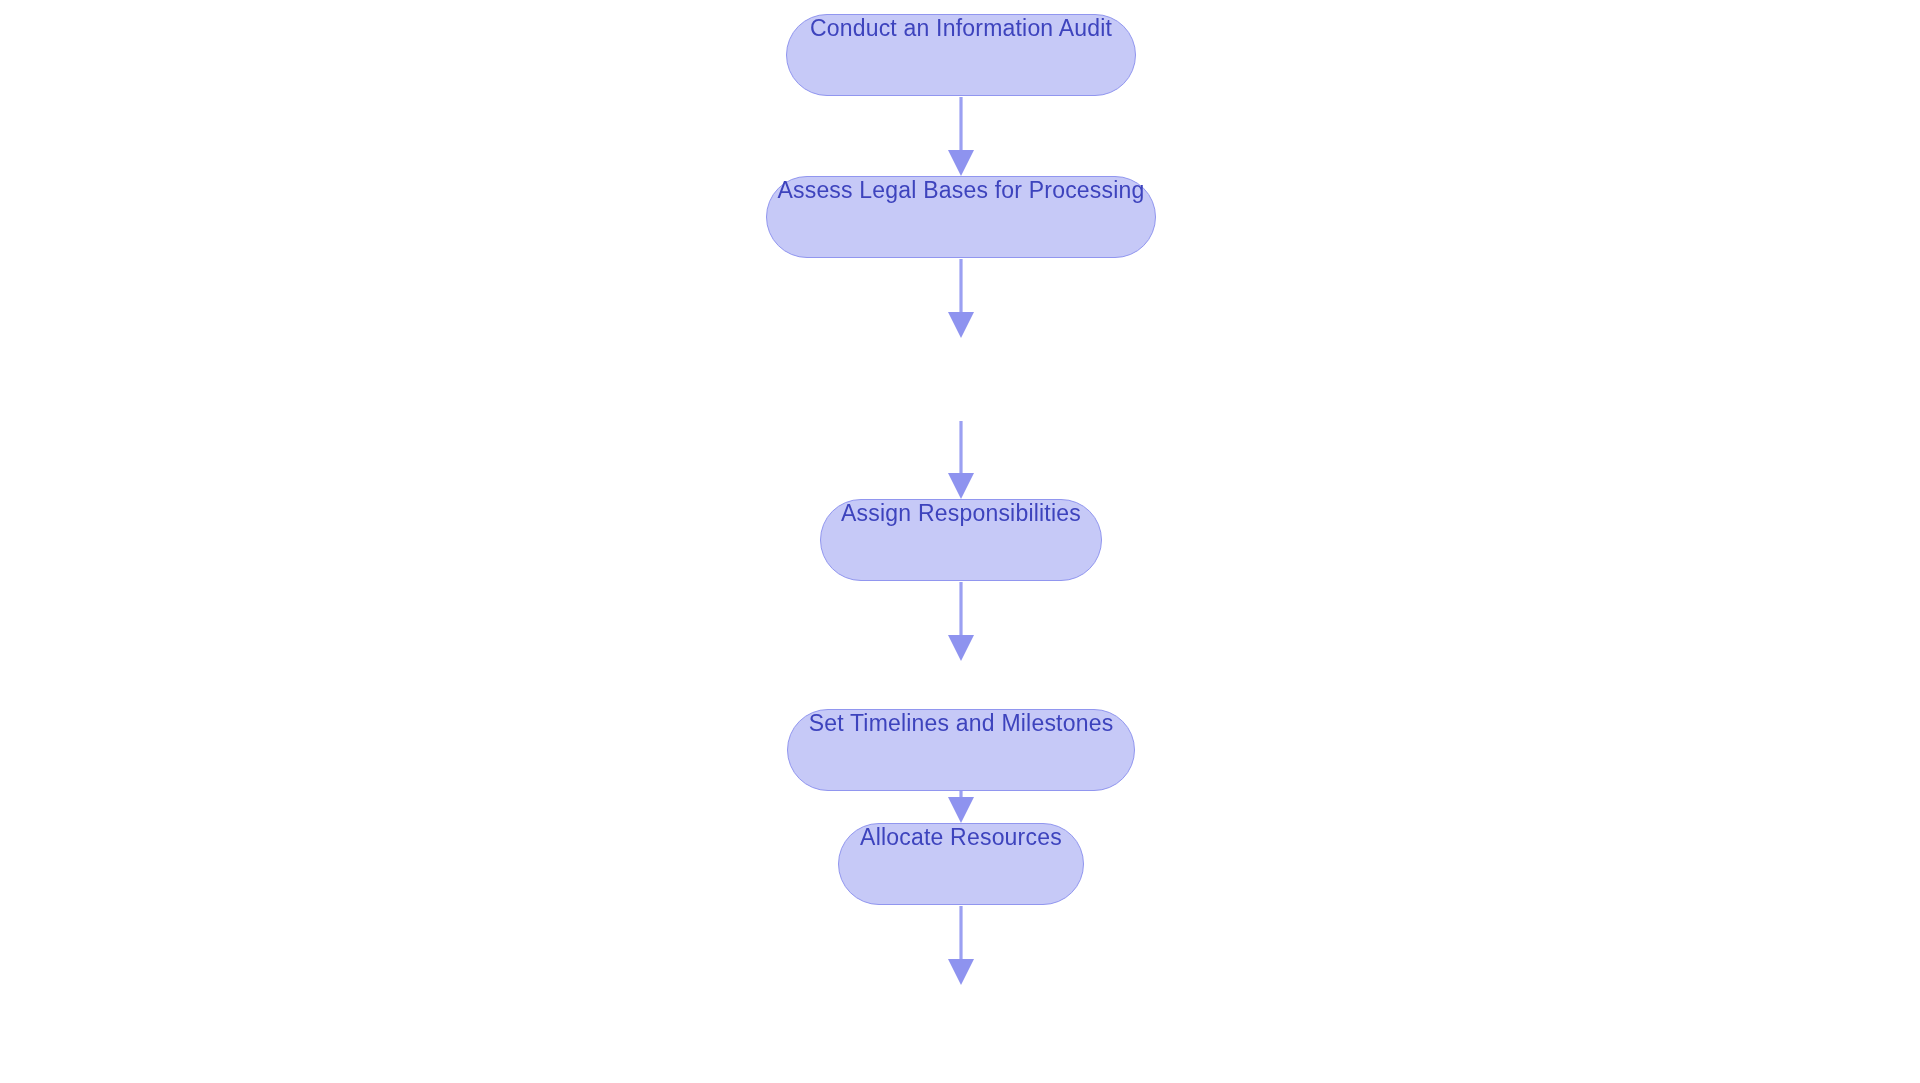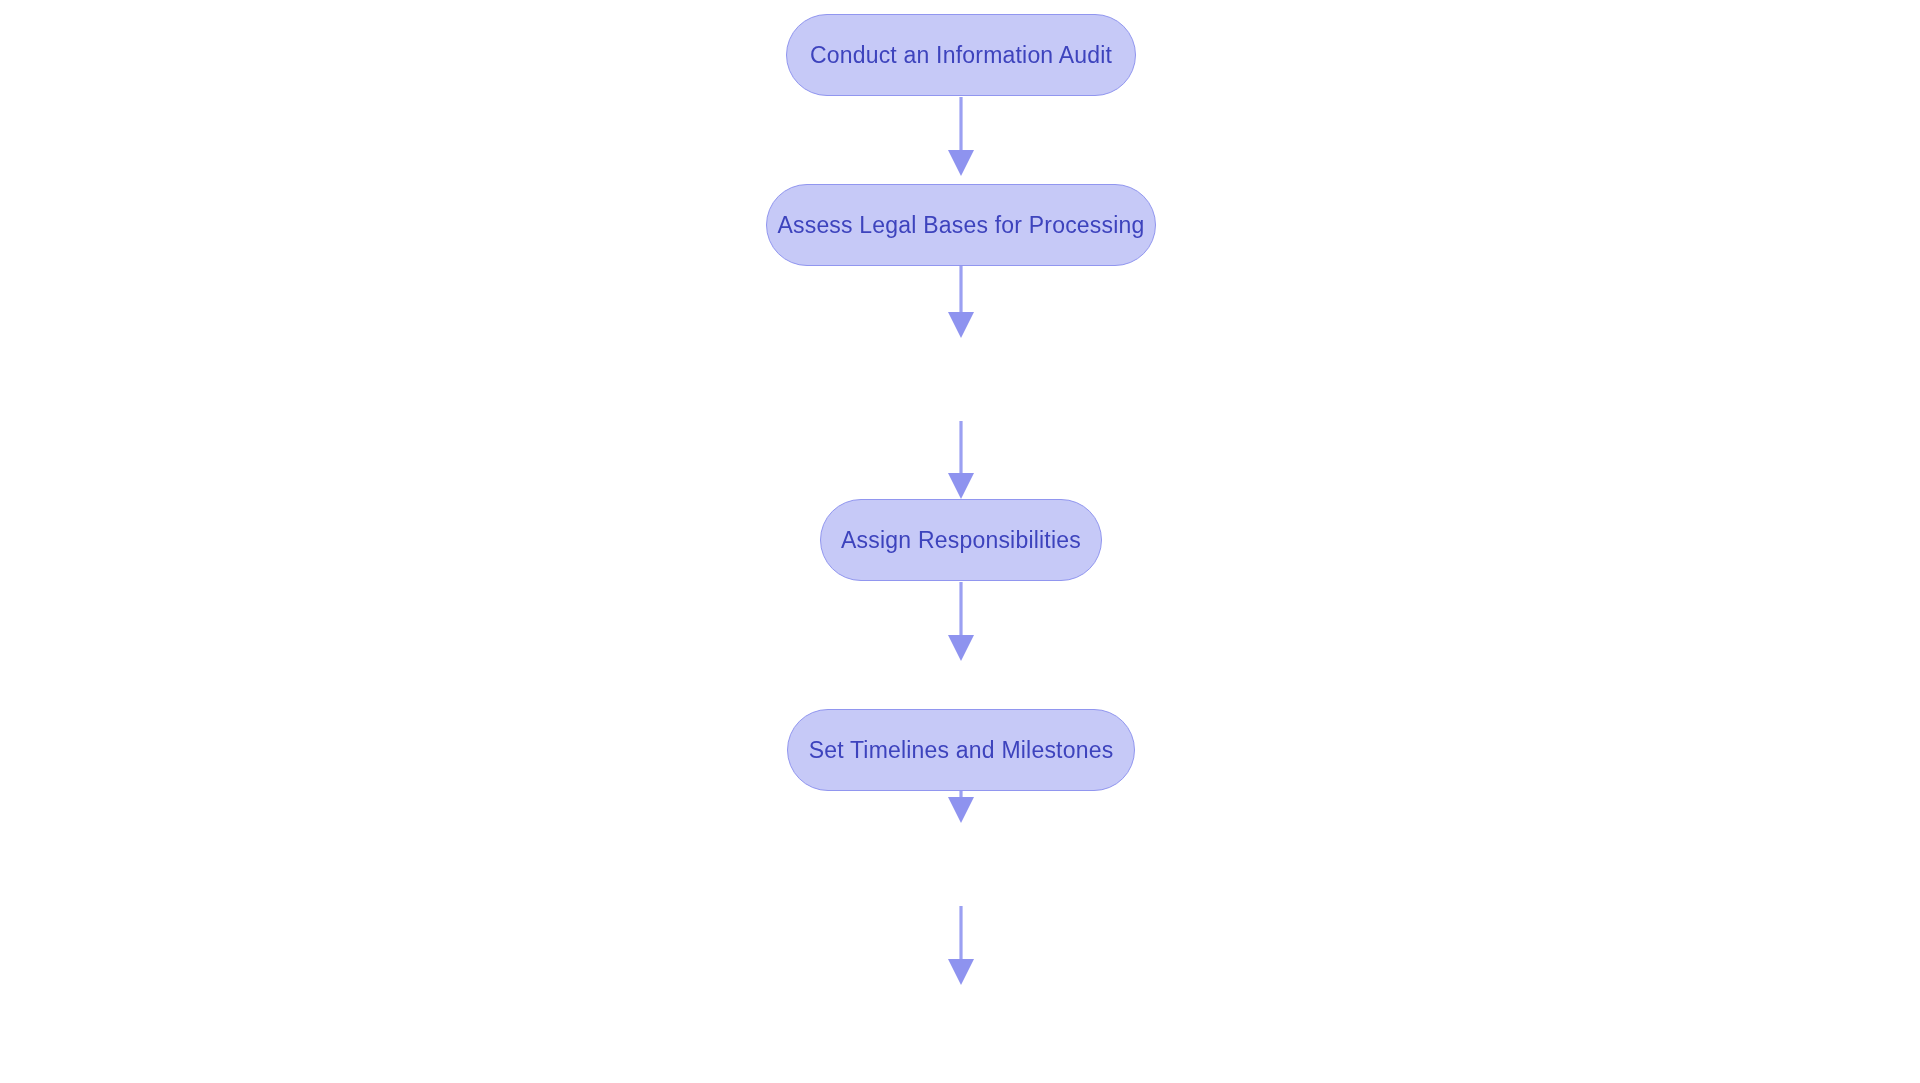--- a/index.html
+++ b/index.html
@@ -26,21 +26,20 @@
     pointer-events: none;
   }
   .node {
     position: absolute;
     height: 82px;
     box-sizing: border-box;
     background: #c6c9f7;
     border: 1.6px solid #9196ef;
     border-radius: 41px;
     display: flex;
-    align-items: center;
     justify-content: center;
   }
   .node span {
     color: #3d43bd;
     font-size: 23px;
     letter-spacing: 0.2px;
     white-space: nowrap;
     text-align: center;
   }
 </style>
@@ -73,28 +72,31 @@
     <g>
       <line x1="961" y1="906" x2="961" y2="961" stroke="#9ba0f2" stroke-width="3.2"></line>
       <polygon points="948,959 974,959 961,985" fill="#8e93ef"></polygon>
     </g>
   </svg>
 
   <div class="node" style="top:14px; left:786px; width:350px;">
     <span>Conduct an Information Audit</span>
   </div>
 
-  <div class="node" style="top:184px; left:766px; width:390px;">
+  <div class="node" style="top:176px; left:766px; width:390px;">
     <span>Assess Legal Bases for Processing</span>
   </div>
 
 
   <div class="node" style="top:499px; left:820px; width:282px;">
     <span>Assign Responsibilities</span>
   </div>
 
   <div class="node" style="top:661px; left:787px; width:348px;margin-top:48px;">
     <span>Set Timelines and Milestones</span>
   </div>
 
+  <div class="node" style="top:823px; left:838px; width:246px;">
+    <span>Allocate Resources</span>
+  </div>
 
 
 </div>
 
 </body></html>

